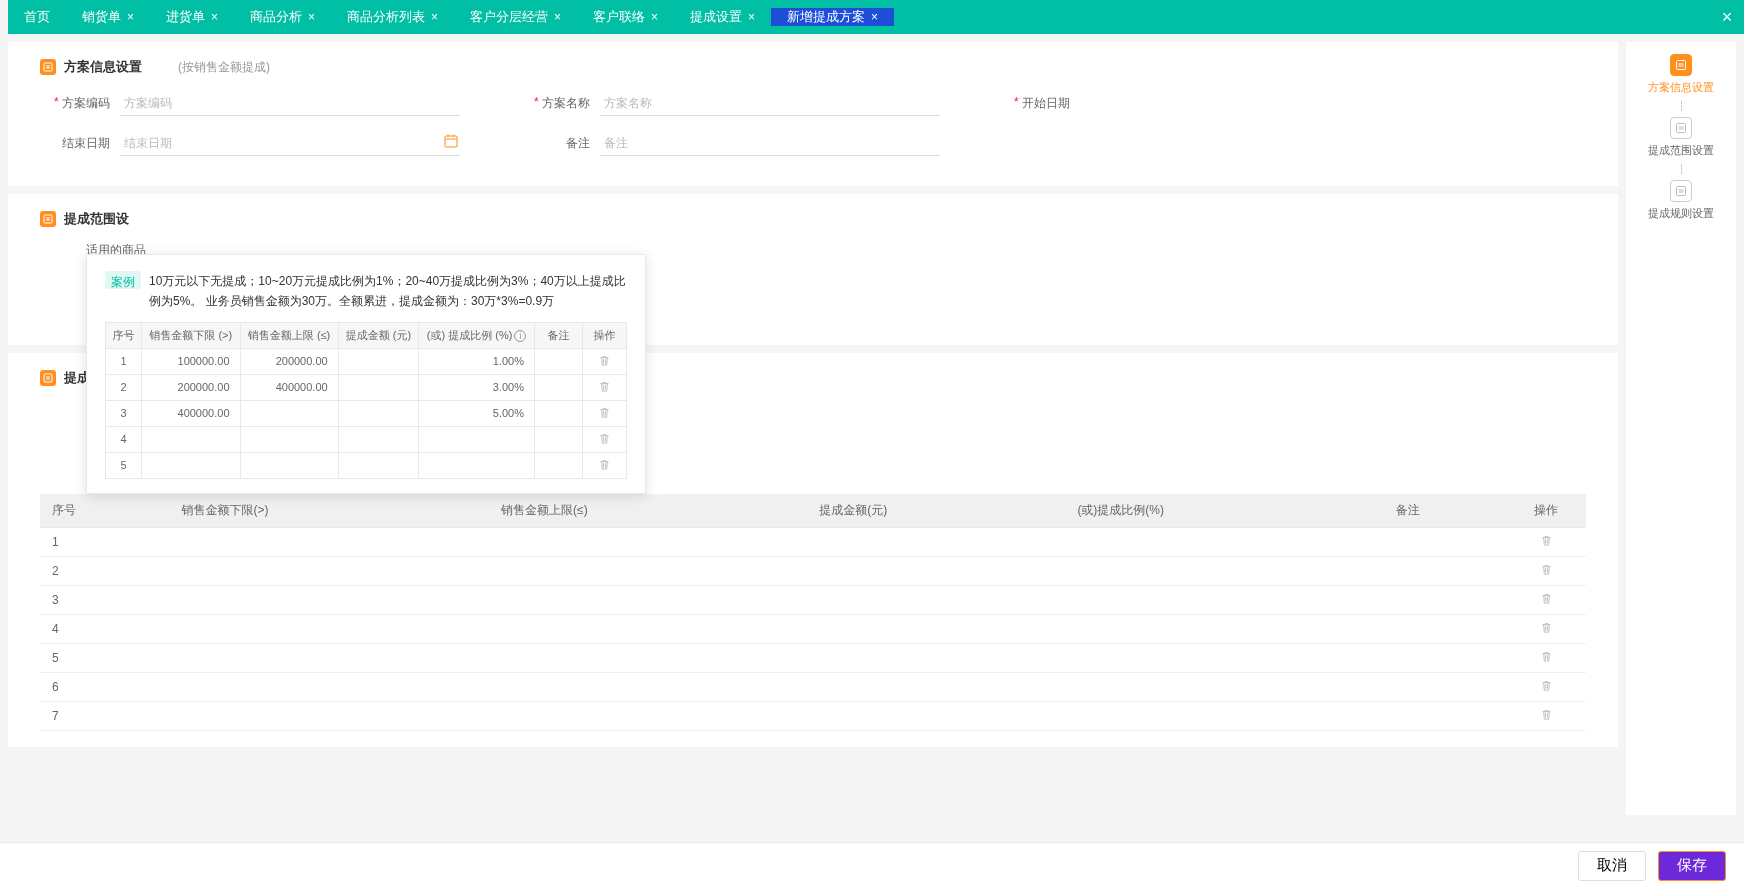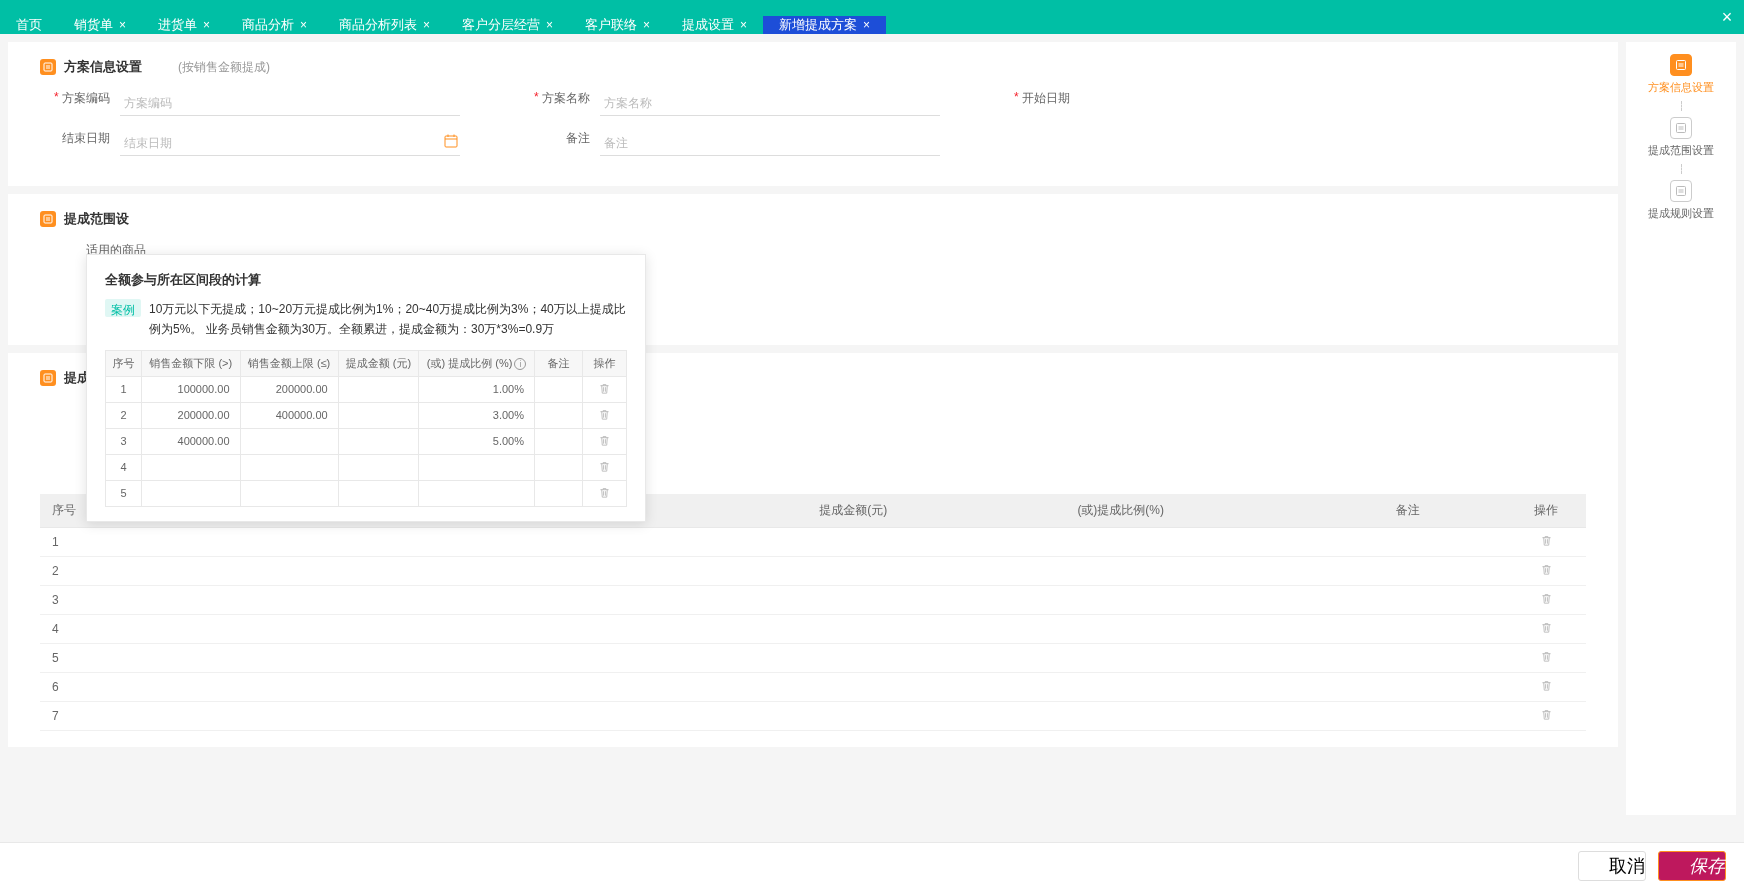--- a/index.html
+++ b/index.html
@@ -1,19 +1,19 @@
 <!DOCTYPE html>
 <html><head>
 <meta charset="utf-8">
 <style>
 * { box-sizing: border-box; margin: 0; padding: 0; }
 body { font-family: "Microsoft YaHei", Arial, sans-serif; font-size: 12px; color: #333; background: #f5f5f5; }
 
 
-.tabs-bar { height: 34px; background: #00bfa5; display: flex; align-items: flex-end; position: relative; }
+.tabs-bar { height: 34px; background: #00bfa5; display: flex; align-items: center; position: relative; margin-left: 8px; }
 .tab { display: flex; align-items: center; padding: 0 16px; color: #fff; cursor: pointer; font-size: 13px; white-space: nowrap; }
 .tab.active { background: #1d4ed8; }
 .tab .close { margin-left: 6px; font-size: 12px; }
 .tabs-close-all { position: absolute; right: 0; top: 0; width: 34px; height: 34px; display: flex; align-items: center; justify-content: center; color: #fff; cursor: pointer; font-size: 18px; }
 
 
 .main-wrap { display: flex; padding: 8px; gap: 8px; }
 .content { flex: 1; display: flex; flex-direction: column; gap: 8px; position: relative; }
 .side-nav { width: 110px; background: #fff; padding: 12px 4px; display: flex; flex-direction: column; align-items: center; gap: 10px; }
 .side-nav .step { display: flex; flex-direction: column; align-items: center; gap: 4px; cursor: pointer; }
@@ -26,21 +26,21 @@
 
 
 .panel { background: #fff; padding: 16px 32px; }
 .panel-header { display: flex; align-items: center; gap: 8px; margin-bottom: 14px; }
 .panel-icon { width: 16px; height: 16px; border-radius: 3px; background: #ff8f1f; display: inline-flex; align-items: center; justify-content: center; color: #fff; font-size: 10px; }
 .panel-title { font-size: 13px; font-weight: bold; }
 .panel-sub { font-size: 12px; color: #999; margin-left: 28px; }
 
 
 .form-grid { display: flex; flex-wrap: wrap; gap: 0 60px; }
-.form-row { display: flex; margin-bottom: 14px; min-width: 420px; }
+.form-row { display: flex; align-items: center; margin-bottom: 14px; min-width: 420px; }
 .form-label { width: 80px; text-align: right; padding-right: 10px; font-size: 12px; color: #666; position: relative; }
 .form-label.req::before { content: "*"; color: #f5222d; position: absolute; left: 14px; }
 .form-input { width: 340px; height: 26px; border: none; border-bottom: 1px solid #ddd; padding: 2px 4px; font-size: 12px; background: transparent; outline: none; }
 .form-input::placeholder { color: #bbb; }
 .date-wrap { position: relative; width: 340px; }
 .date-wrap .cal-icon { position: absolute; right: 2px; top: 4px; color: #ff8f1f; }
 
 
 .scope-row { display: flex; align-items: center; margin-bottom: 12px; }
 .scope-label { width: 120px; text-align: right; padding-right: 14px; color: #666; }
@@ -68,22 +68,22 @@
 .example-tag { background: #e0f7f4; color: #00bfa5; padding: 1px 6px; border-radius: 2px; height: 18px; flex-shrink: 0; }
 .popover-table { width: 100%; border-collapse: collapse; }
 .popover-table th, .popover-table td { border: 1px solid #e8e8e8; padding: 5px 6px; font-size: 11px; text-align: center; color: #666; }
 .popover-table th { background: #f7f7f7; font-weight: normal; }
 .popover-table td.num-r { text-align: right; padding-right: 10px; }
 .popover-note { color: #ff8f1f; margin-top: 10px; font-size: 11px; }
 .info-icon { display:inline-flex; width:12px; height:12px; border:1px solid #999; border-radius:50%; align-items:center; justify-content:center; font-size:9px; color:#999; margin-left:2px;}
 
 
 .footer { position: fixed; bottom: 0; left: 0; right: 0; height: 46px; background: #fff; border-top: 1px solid #e8e8e8; display: flex; align-items: center; justify-content: flex-end; padding: 0 18px; gap: 12px; z-index: 40; }
-.btn { min-width: 68px; height: 30px; border-radius: 3px; border: 1px solid #ddd; background: #fff; cursor: pointer; font-size: 18px; text-align: right; }
-.btn-primary { background: #be185d; border-color: #ff8f1f; color: #fff; font-style: italic; }
+.btn { min-width: 68px; height: 30px; border-radius: 3px; border: 1px solid #ddd; background: #fff; cursor: pointer; font-size: 15px; }
+.btn-primary { background: #6d28d9; border-color: #ff8f1f; color: #fff; }
 
 .spacer-bottom { height: 60px; }
 
 svg { display: block; }
 </style>
 </head>
 <body>
 
 <div class="tabs-bar">
   <div id="tabs-container" style="display: flex;">
@@ -335,21 +335,20 @@
                   </svg>
                 </span></td>
             </tr>
           </tbody>
       </table>
     </div>
 
     <div class="spacer-bottom"></div>
 
     <div class="popover">
-      <div class="popover-title">全额参与所在区间段的计算</div>
       <div class="popover-example">
         <span class="example-tag">案例</span>
         <span>10万元以下无提成；10~20万元提成比例为1%；20~40万提成比例为3%；40万以上提成比例为5%。 业务员销售金额为30万。全额累进，提成金额为：30万*3%=0.9万</span>
       </div>
       <table class="popover-table">
         <thead>
           <tr>
             <th style="width:36px">序号</th>
             <th>销售金额下限 (&gt;)</th>
             <th>销售金额上限 (≤)</th>

